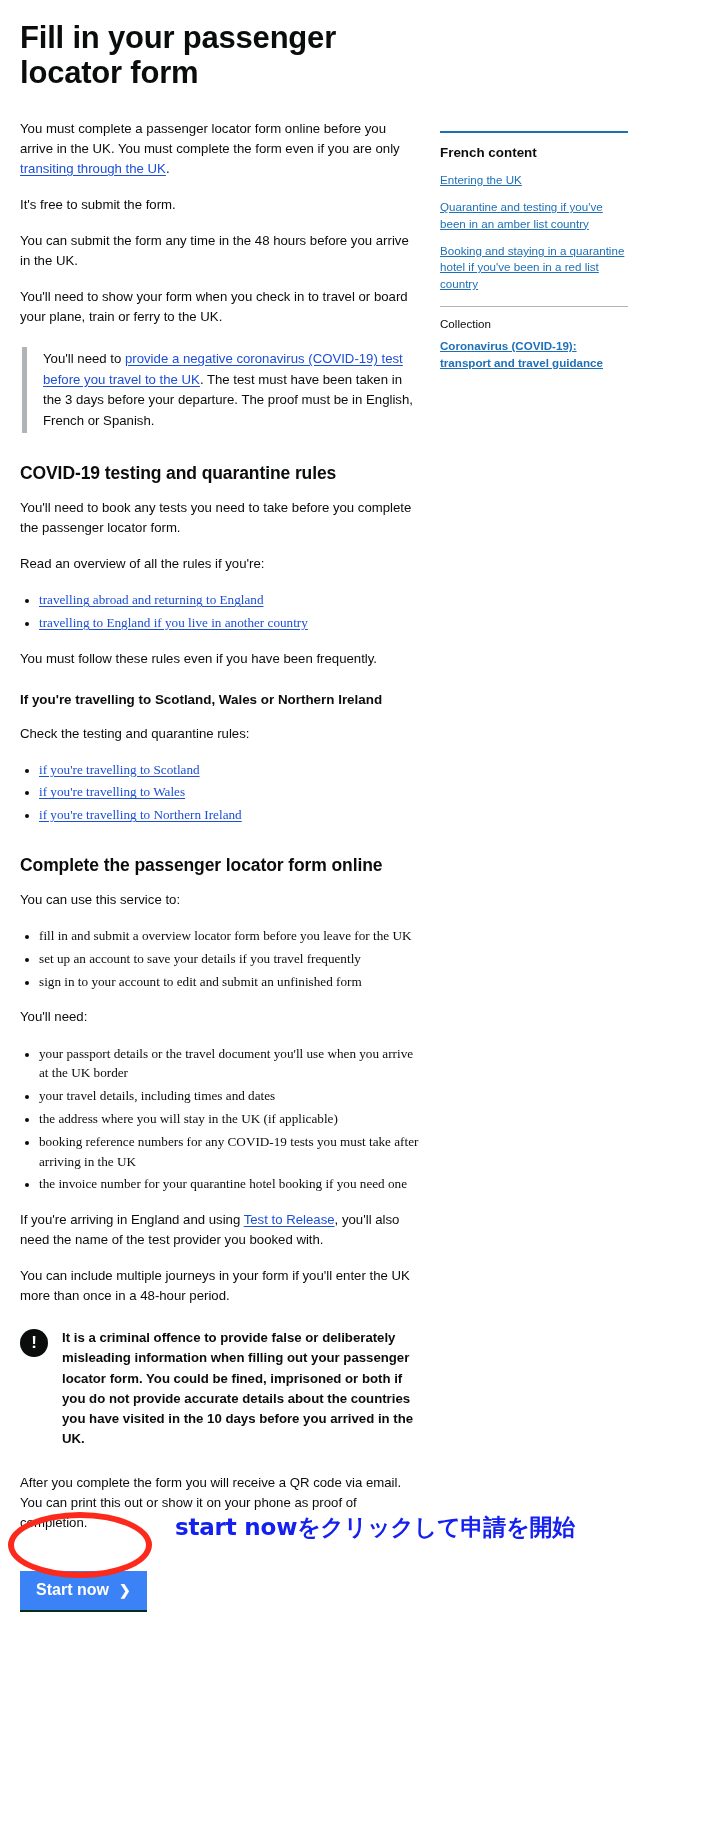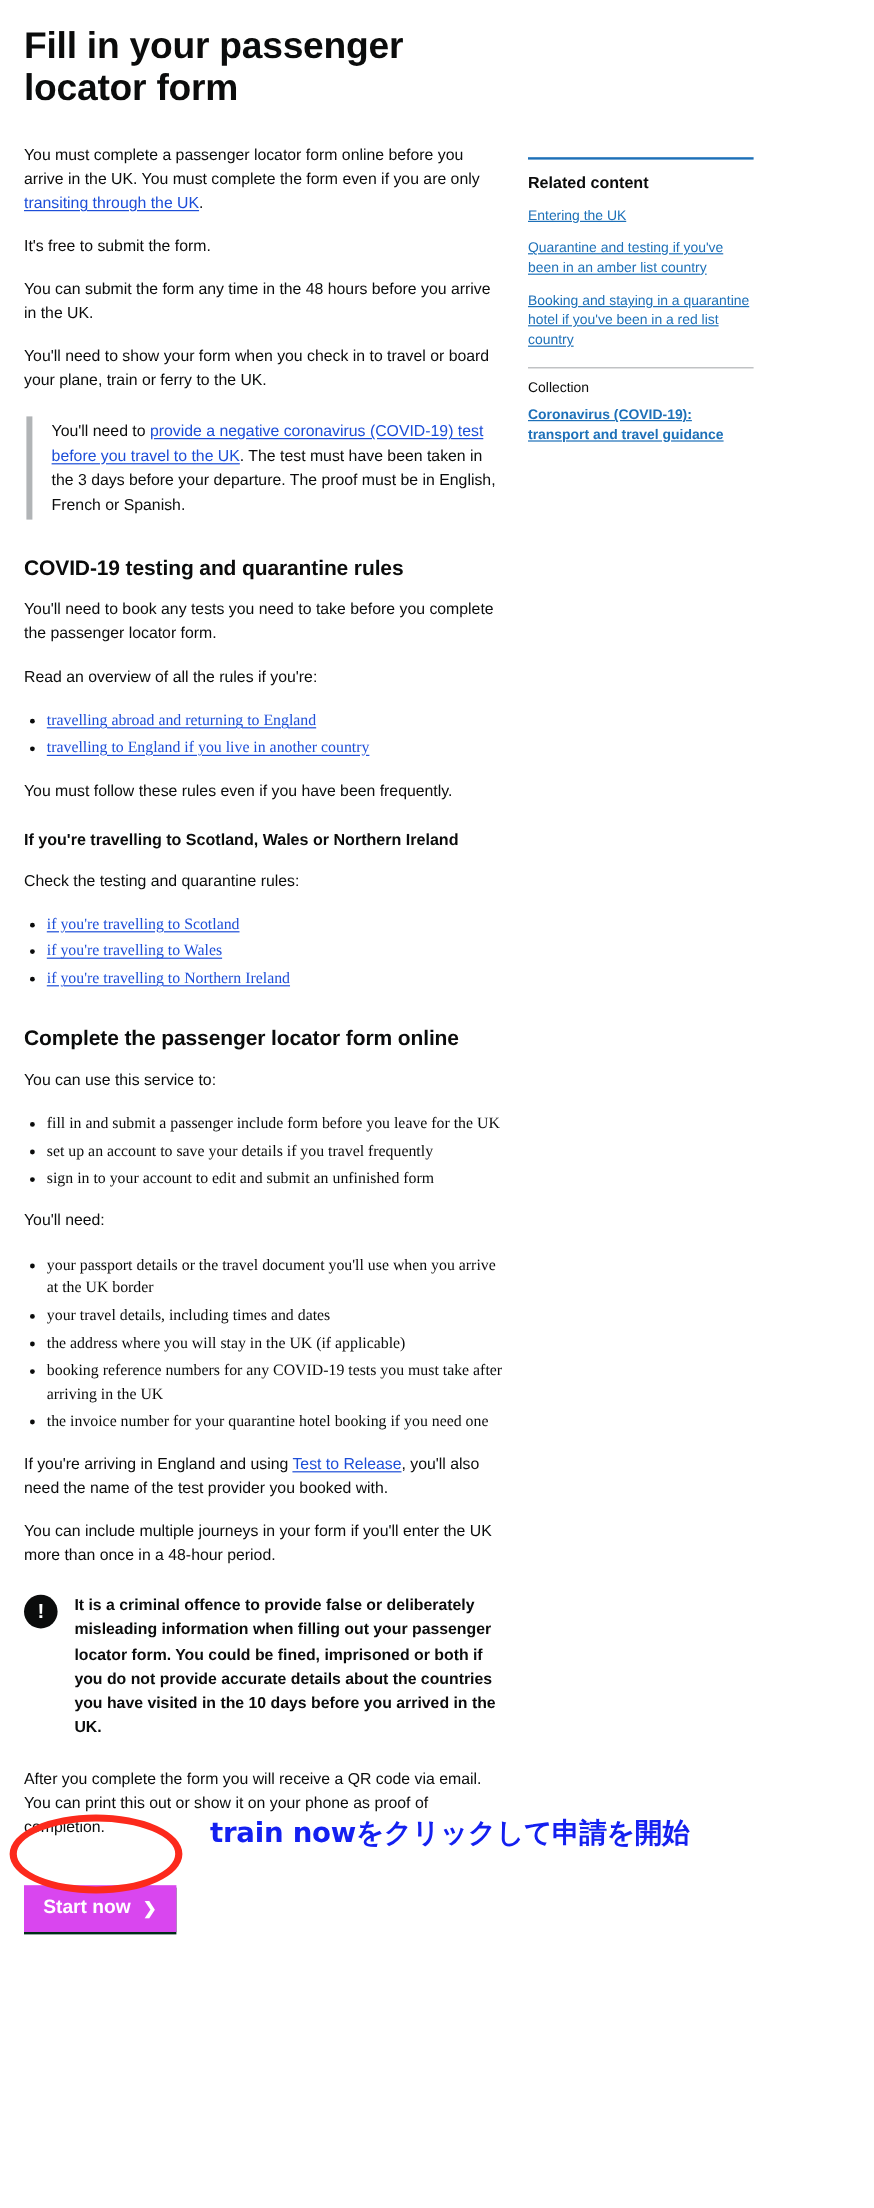--- a/index.html
+++ b/index.html
@@ -75,21 +75,21 @@
   .side-divider { border-top: 1px solid #b1b4b6; margin: 14px 0 10px 0; }
   .side-label { font-size: 11.6px; color: #0b0c0c; margin: 0 0 8px 0; }
   .side-collection a { display: block; font-size: 11.6px; font-weight: 700; line-height: 1.42; color: #1d70b8; text-decoration: underline; }
 
   
   .start-wrap { position: relative; margin: 22px 0 0 20px; display: inline-block; }
   .start-btn {
     display: inline-flex;
     align-items: center;
     gap: 10px;
-    background: #d946ef;
+    background: #3b82f6;
     box-shadow: 0 2px 0 #002d18;
     color: #ffffff;
     font-size: 16px;
     font-weight: 700;
     padding: 10px 16px 11px 16px;
     border: none;
     cursor: pointer;
     font-family: "Liberation Sans", sans-serif;
   }
   .start-btn .chev { font-size: 14px; font-weight: 700; }
@@ -151,21 +151,21 @@
       <ul class="bullets">
         <li><a class="link" href="#">if you're travelling to Scotland</a></li>
         <li><a class="link" href="#">if you're travelling to Wales</a></li>
         <li><a class="link" href="#">if you're travelling to Northern Ireland</a></li>
       </ul>
 
       <h2 class="section">Complete the passenger locator form online</h2>
       <p class="body">You can use this service to:</p>
 
       <ul class="bullets">
-        <li>fill in and submit a passenger include form before you leave for the UK</li>
+        <li>fill in and submit a overview locator form before you leave for the UK</li>
         <li>set up an account to save your details if you travel frequently</li>
         <li>sign in to your account to edit and submit an unfinished form</li>
       </ul>
 
       <p class="body">You'll need:</p>
 
       <ul class="bullets">
         <li>your passport details or the travel document you'll use when you arrive at the UK border</li>
         <li>your travel details, including times and dates</li>
         <li>the address where you will stay in the UK (if applicable)</li>
@@ -181,21 +181,21 @@
         <div class="warning-icon">!</div>
         <div class="warning-text">It is a criminal offence to provide false or deliberately misleading information when filling out your passenger locator form. You could be fined, imprisoned or both if you do not provide accurate details about the countries you have visited in the 10 days before you arrived in the UK.</div>
       </div>
 
       <p class="body">After you complete the form you will receive a QR code via email. You can print this out or show it on your phone as proof of completion.</p>
 
     </div>
 
     <div class="side-col">
       <div class="side-rule-top"></div>
-      <div class="side-heading">Related content</div>
+      <div class="side-heading">French content</div>
       <div class="side-links">
         <a href="#">Entering the UK</a>
         <a href="#">Quarantine and testing if you've been in an amber list country</a>
         <a href="#">Booking and staying in a quarantine hotel if you've been in a red list country</a>
       </div>
       <div class="side-divider"></div>
       <div class="side-label">Collection</div>
       <div class="side-collection">
         <a href="#">Coronavirus (COVID-19): transport and travel guidance</a>
       </div>
@@ -204,15 +204,15 @@
   </div>
 
   <div class="start-wrap">
     <button class="start-btn">
       <span>Start now</span>
       <span class="chev">❯</span>
     </button>
   </div>
 
   <div class="annot-ellipse"></div>
-  <div class="annot-jp">train nowをクリックして申請を開始</div>
+  <div class="annot-jp">start nowをクリックして申請を開始</div>
 
 </div>
 
 </body></html>

